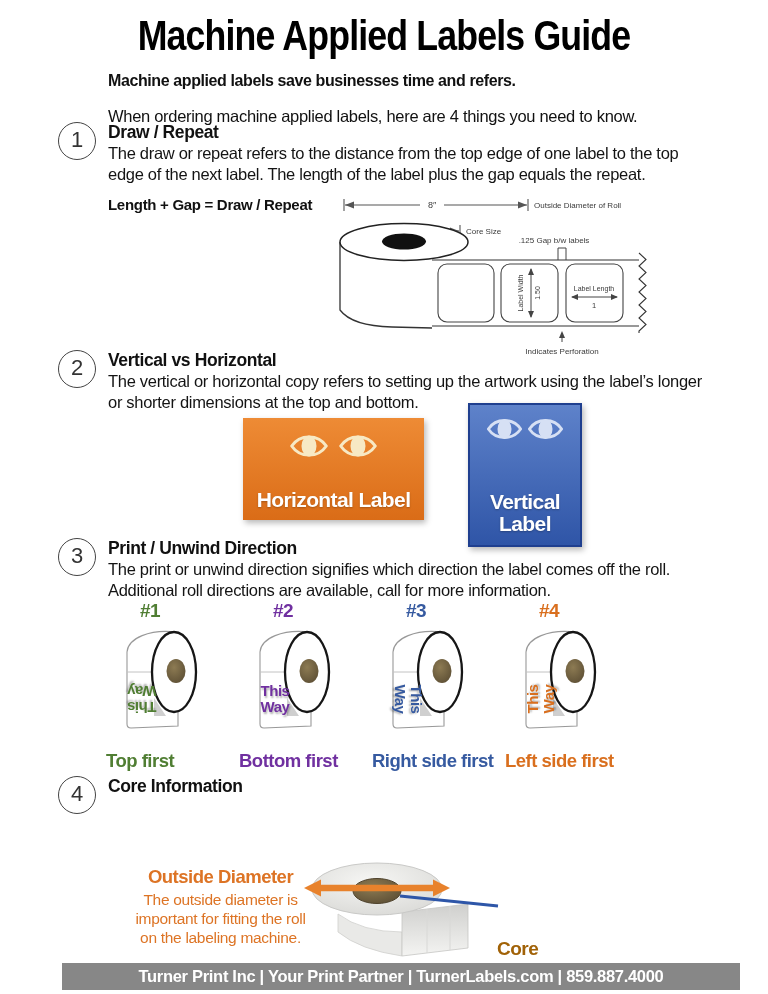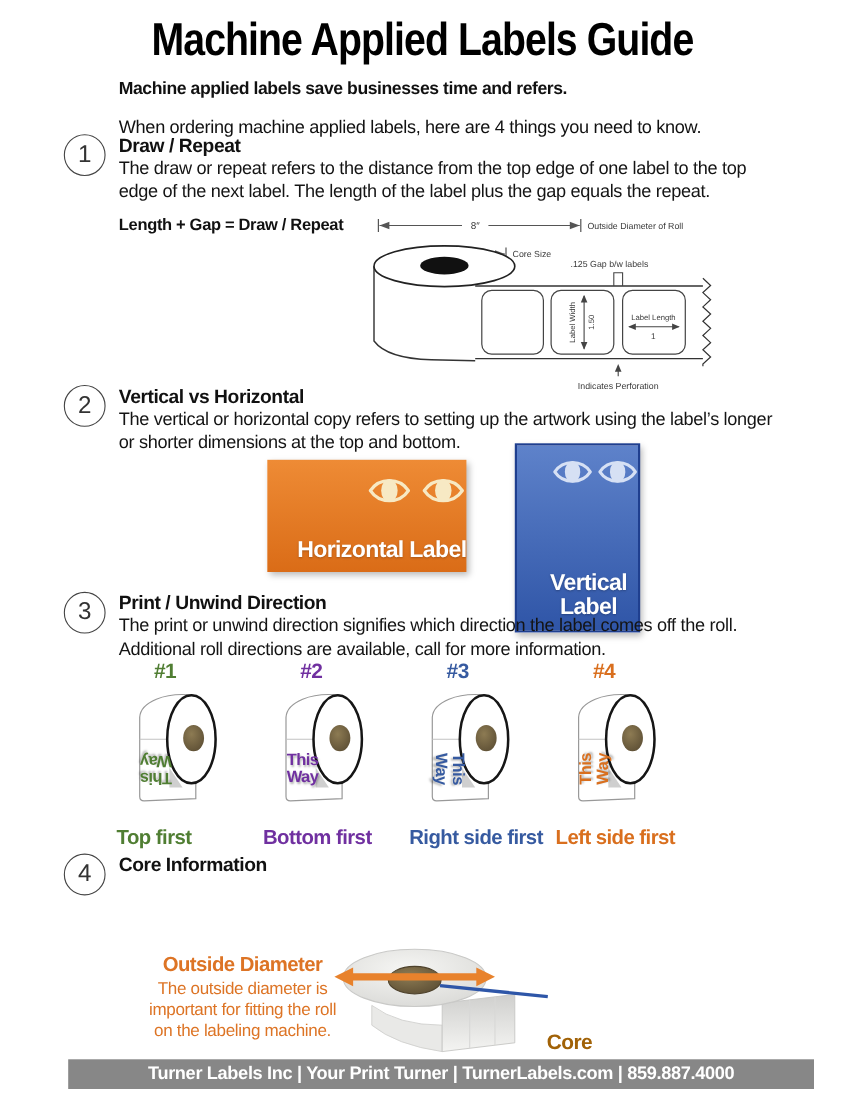--- a/index.html
+++ b/index.html
@@ -20,26 +20,26 @@
   .sec-heading{position:absolute;left:108px;font-weight:bold;font-size:17.5px;letter-spacing:-0.4px;}
   .sec-body{position:absolute;left:108px;width:600px;font-size:16.5px;line-height:1.25;
             letter-spacing:-0.3px;color:#141414;}
 
   .formula{position:absolute;left:108px;top:196px;font-weight:bold;font-size:15px;letter-spacing:-0.3px;}
 
   .diagram1{position:absolute;left:332px;top:196px;}
   .diagram1 text{font-family:"Liberation Sans",sans-serif;fill:#3a3a3a;}
 
   
-  .swatch{position:absolute;display:flex;flex-direction:column;align-items:flex-end;
+  .swatch{position:absolute;display:flex;flex-direction:column;align-items:center;
           box-shadow:2px 3px 6px rgba(0,0,0,0.28);}
   .swatch-h{left:243px;top:418px;width:181px;height:102px;
             background:linear-gradient(#EE8B35,#DA6C17);justify-content:space-between;
             padding:13px 0 9px 0;box-sizing:border-box;}
-  .swatch-v{left:468px;top:403px;width:114px;height:172px;
+  .swatch-v{left:468px;top:403px;width:114px;height:144px;
             background:linear-gradient(#5E82CA,#2F55A7);border:2px solid #1F3F8F;
             padding:10px 0 10px 0;box-sizing:border-box;justify-content:space-between;}
   .eyes{display:flex;gap:7px;}
   .eye-orange path{stroke:#F7E9C4;} .eye-orange ellipse{fill:#F7E9C4;}
   .eye-blue path{stroke:#D6E0F4;}  .eye-blue ellipse{fill:#D6E0F4;}
   .swatch-text{color:#fff;font-weight:bold;letter-spacing:-0.6px;text-align:center;
                text-shadow:0 1px 2px rgba(0,0,0,0.25);line-height:1.05;}
   .swatch-h .swatch-text{font-size:21px;}
   .swatch-v .swatch-text{font-size:21px;width:90px;}
 
@@ -293,16 +293,16 @@
       <line x1="16" y1="32" x2="134" y2="32" stroke="#E8822C" stroke-width="6.5"></line>
       <polygon points="2,32 19,23.5 19,40.5" fill="#E8822C"></polygon>
       <polygon points="148,32 131,23.5 131,40.5" fill="#E8822C"></polygon>
     </g>
     <line x1="98" y1="40" x2="196" y2="50" stroke="#2E56A8" stroke-width="3"></line>
   </svg>
 
   <div class="core-label" style="color: #a16207; margin-top: 44px;">Core</div>
 
   <div class="footer">
-    <span>Turner Labels Inc | Your Print Turner | TurnerLabels.com | 859.887.4000</span>
+    <span>Turner Print Inc | Your Print Partner | TurnerLabels.com | 859.887.4000</span>
   </div>
 
 </div>
 
 </body></html>

